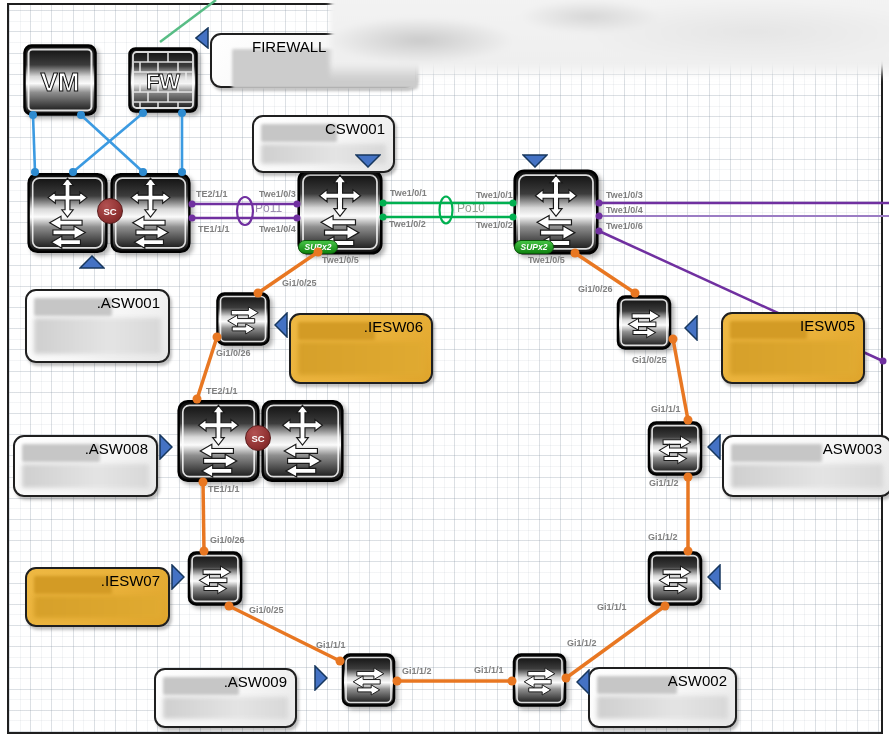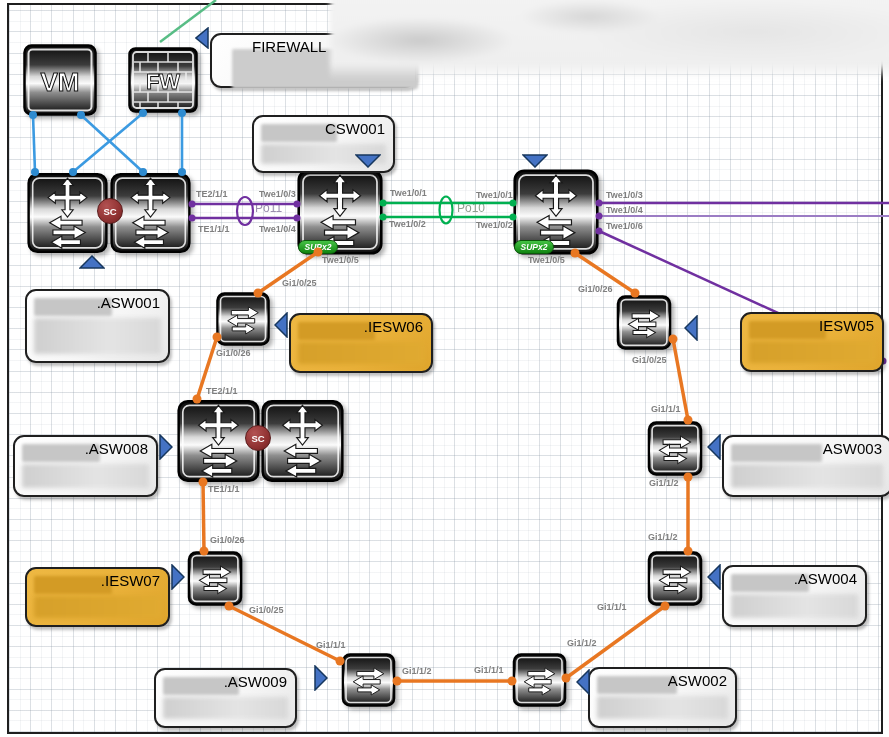--- a/index.html
+++ b/index.html
@@ -315,30 +315,30 @@
 
   <div class="callout white" style="left:25px;top:269px;width:145px;height:74px">
     <span class="name">.ASW001</span>
     <div class="redact-a"></div>
     <div class="redact-b"></div>
   </div>
   <svg class="co-arrow" style="left:79px;top:255px" width="26" height="14">
     <polygon points="1,13 25,13 13,1" fill="#4472c4" stroke="#17375e" stroke-width="1.5"></polygon>
     </svg>
 
-  <div class="callout orange" style="left:289px;top:293px;width:144px;height:60px">
+  <div class="callout orange" style="left:289px;top:293px;width:144px;height:71px">
     <span class="name">.IESW06</span>
     <div class="redact-a"></div>
     <div class="redact-b"></div>
   </div>
   <svg class="co-arrow" style="left:274px;top:312px" width="14" height="26">
     <polygon points="13,1 13,25 1,13" fill="#4472c4" stroke="#17375e" stroke-width="1.5"></polygon>
     </svg>
 
-  <div class="callout orange" style="left:740px;top:292px;width:144px;height:60px">
+  <div class="callout orange" style="left:721px;top:292px;width:144px;height:72px">
     <span class="name">IESW05</span>
     <div class="redact-a"></div>
     <div class="redact-b"></div>
   </div>
   <svg class="co-arrow" style="left:684px;top:315px" width="14" height="26">
     <polygon points="13,1 13,25 1,13" fill="#4472c4" stroke="#17375e" stroke-width="1.5"></polygon>
     </svg>
 
   <div class="callout white" style="left:13px;top:415px;width:145px;height:62px">
     <span class="name">.ASW008</span>
@@ -360,25 +360,20 @@
 
   <div class="callout orange" style="left:25px;top:547px;width:145px;height:60px">
     <span class="name">.IESW07</span>
     <div class="redact-a"></div>
     <div class="redact-b"></div>
   </div>
   <svg class="co-arrow" style="left:171px;top:564px" width="14" height="26">
     <polygon points="1,1 1,25 13,13" fill="#4472c4" stroke="#17375e" stroke-width="1.5"></polygon>
     </svg>
 
-  <div class="callout white" style="left:722px;top:545px;width:145px;height:62px">
-    <span class="name">.ASW004</span>
-    <div class="redact-a"></div>
-    <div class="redact-b"></div>
-  </div>
   <svg class="co-arrow" style="left:707px;top:564px" width="14" height="26">
     <polygon points="13,1 13,25 1,13" fill="#4472c4" stroke="#17375e" stroke-width="1.5"></polygon>
     </svg>
 
   <div class="callout white" style="left:154px;top:648px;width:143px;height:60px">
     <span class="name">.ASW009</span>
     <div class="redact-a"></div>
     <div class="redact-b"></div>
   </div>
   <svg class="co-arrow" style="left:314px;top:665px" width="14" height="26">

